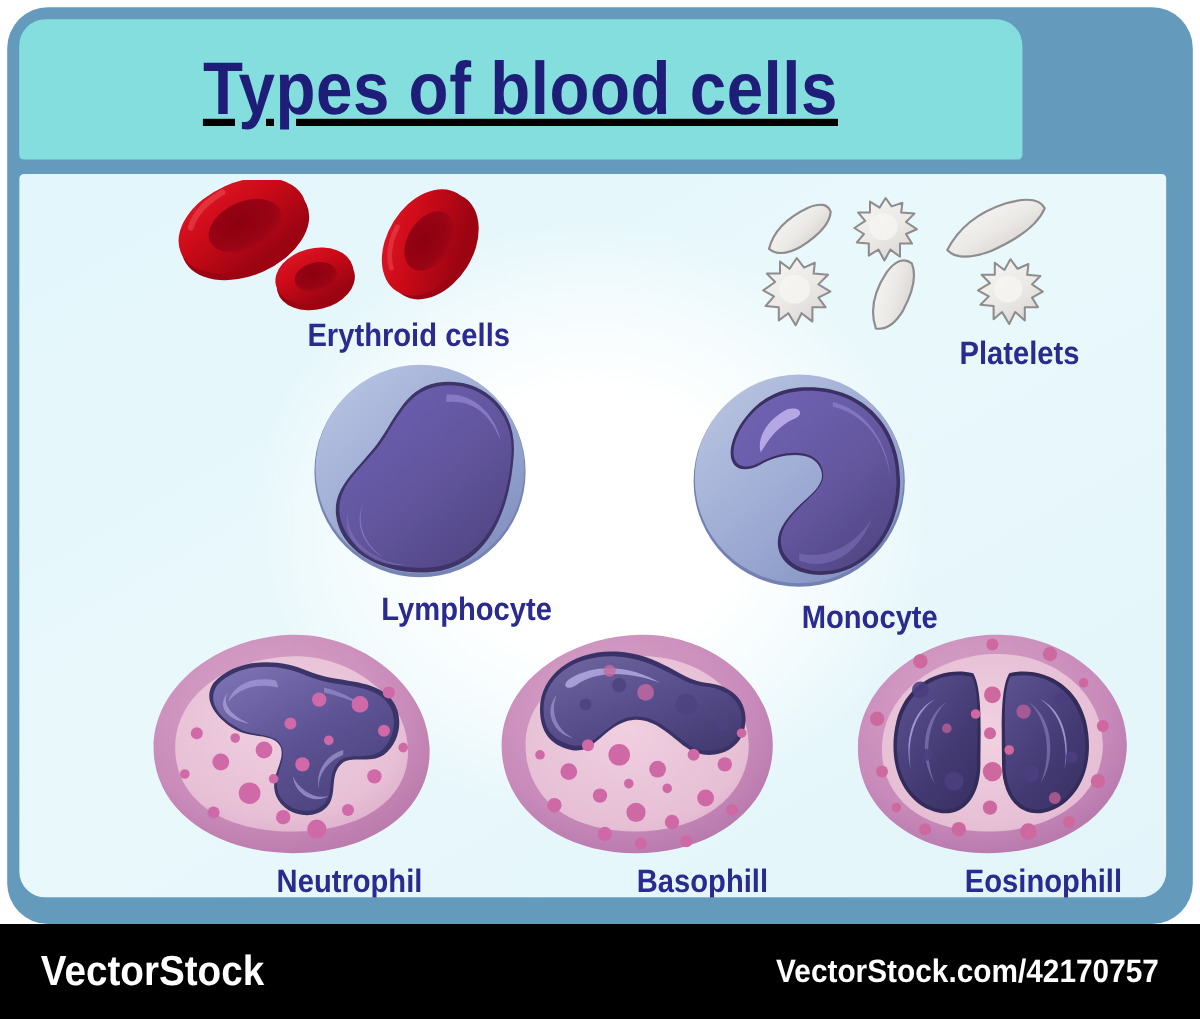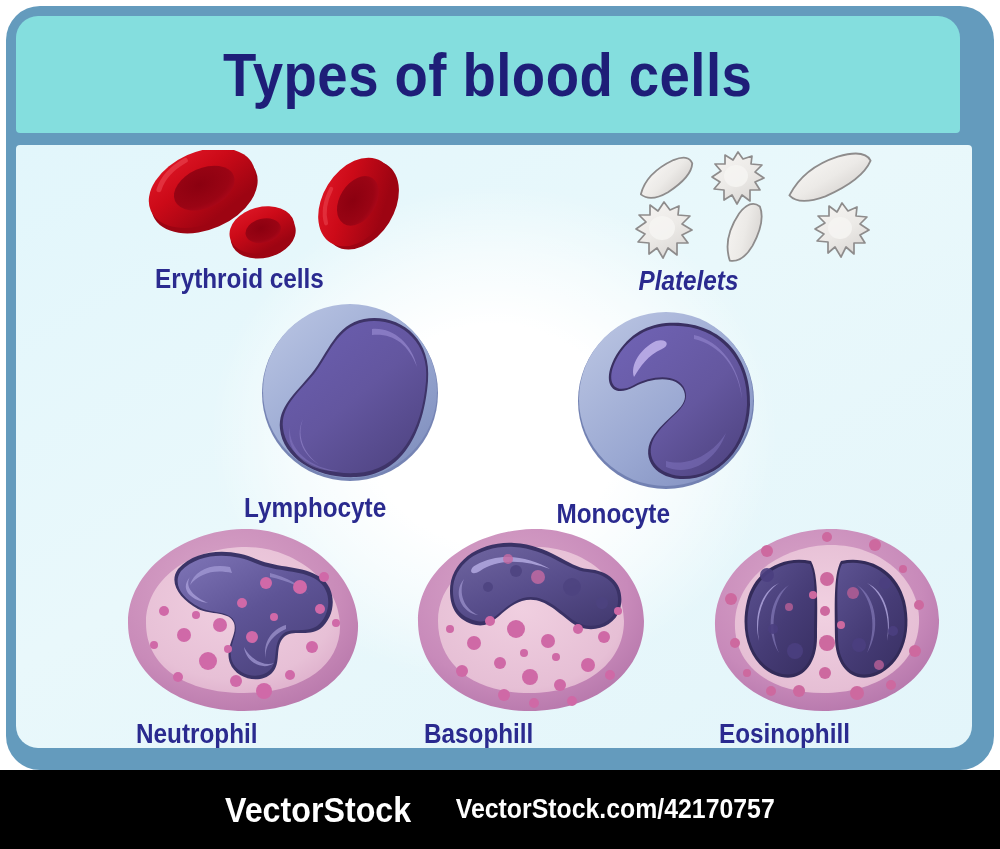--- a/index.html
+++ b/index.html
@@ -32,28 +32,29 @@
     background: #649bbd;
     border-radius: 34px;
     padding: 16px;
   }
 
   
   .header {
     position: absolute;
     left: 16px;
     top: 16px;
-    width: 944px;
+    width: 836px;
     height: 117px;
     box-sizing: border-box;
     background: #84dede;
     border-radius: 22px 22px 4px 4px;
     display: flex;
     align-items: center;
     justify-content: center;
+    text-decoration: underline;
   }
   .header-title {
     font-family: "Liberation Sans Narrow", "Liberation Sans", sans-serif;
     font-size: 62px;
     font-weight: 700;
     color: #1e1e78;
     letter-spacing: 0.5px;
     transform: scaleX(0.88);
     white-space: nowrap;
   }
@@ -69,56 +70,56 @@
     background:
       radial-gradient(ellipse 330px 290px at 50% 48%, #ffffff 0%, #ffffff 38%, rgba(255,255,255,0.55) 62%, rgba(255,255,255,0) 86%),
       linear-gradient(150deg, #e2f6fb 0%, #e9f8fb 45%, #e3f5fa 100%);
     border-radius: 4px 4px 22px 22px;
     overflow: hidden;
   }
 
   
   .cell-item {
     position: absolute;
-    text-align: left;
+    text-align: right;
   }
   .cell-art {
     position: relative;
     margin: 0 auto;
   }
   .cell-label {
     font-family: "Liberation Sans Narrow", "Liberation Sans", sans-serif;
     font-size: 27px;
     font-weight: 600;
     color: #2a2a8f;
     transform: scaleX(0.9);
     white-space: nowrap;
     margin-top: 4px;
   }
 
   
   .pos-erythroid { left: 124px; top: 5px;  width: 300px; }
-  .pos-platelets { left: 608px; top: 5px;  width: 290px; font-style: italic; }
+  .pos-platelets { left: 608px; top: 18px;  width: 290px; }
   .pos-lympho    { left: 216px; top: 158px; width: 240px; }
   .pos-mono      { left: 528px; top: 164px; width: 250px; }
   .pos-neutro    { left: 108px; top: 380px; width: 240px; }
   .pos-baso      { left: 396px; top: 380px; width: 240px; }
   .pos-eosino    { left: 691px; top: 380px; width: 240px; }
 
   
   .footer {
     position: absolute;
     left: 0;
     top: 770px;
     width: 1000px;
     height: 79px;
     background: #000000;
     display: flex;
     align-items: center;
-    justify-content: center;
+    justify-content: space-between;
     padding: 0 34px;
     box-sizing: border-box;
   }
   .footer-brand {
     font-family: "Liberation Sans Narrow", "Liberation Sans", sans-serif;
     font-size: 35px;
     font-weight: 700;
     color: #ffffff;
     transform: scaleX(0.92);
     transform-origin: left center;

